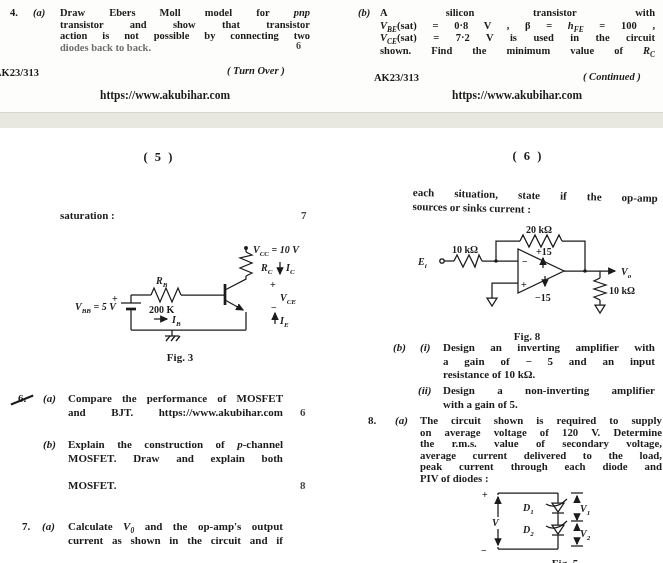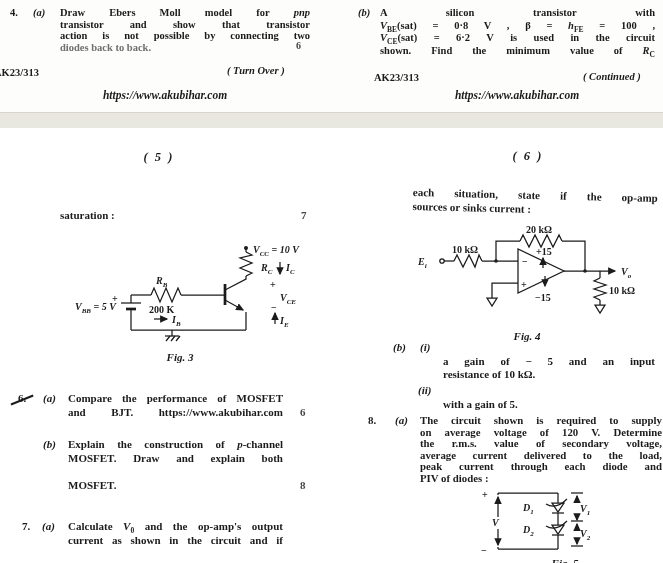--- a/index.html
+++ b/index.html
@@ -5,22 +5,22 @@
   html,body{margin:0;padding:0;}
   body{width:663px;height:563px;overflow:hidden;background:#ffffff;}
   .page{position:relative;width:663px;height:563px;background:#fdfdfb;}
   .main{position:absolute;left:0;top:128px;width:663px;height:435px;background:#ffffff;}
   .band{position:absolute;left:0;top:112px;width:663px;height:16px;background:#e9e8e0;border-top:1px solid #d8d6ca;border-bottom:1px solid #f2f1ea;}
   .t{position:absolute;font-family:"Liberation Serif",serif;font-weight:700;color:#1b1b1b;font-size:11px;line-height:12px;white-space:nowrap;}
   .sm{font-size:10.5px;}
   .q8t{font-size:10.8px;}
   .j{white-space:normal;text-align:justify;text-align-last:justify;}
   .it{font-style:italic;}
-  .sb{font-size:7.5px;vertical-align:-2.5px;}
-  .ctr{text-align:center;text-align-last:center;font-style:italic;}
+  .sb{font-size:7.5px;vertical-align:-2.5px;font-style:italic;}
+  .ctr{text-align:center;text-align-last:center;}
   .hdr{font-size:12.5px;letter-spacing:2px;}
   .fade{color:#6f6f6f;filter:blur(.3px);}
   .marks{color:#444;}
   .strike{position:relative;}
   .strike::after{content:"";position:absolute;left:-8px;top:7px;width:24px;height:1.6px;background:#1b1b1b;transform:rotate(-22deg);}
   .skew{transform:rotate(1.4deg);transform-origin:left top;}
   svg{position:absolute;overflow:visible;}
   svg .w{stroke:#1b1b1b;stroke-width:1.25;fill:none;}
   svg .thick{stroke-width:2.7;}
   svg .dot{fill:#1b1b1b;stroke:none;}
@@ -43,21 +43,21 @@
     <div class="t marks fade" style="left:296px;top:40px;font-size:10px">6</div>
     <div class="t sm" style="left:-6px;top:67px">AK23/313</div>
     <div class="t sm it" style="left:227px;top:65px">( Turn Over )</div>
     <div class="t ctr" style="left:25px;top:89px;width:280px;font-size:11.5px">https://www.akubihar.com</div>
   </div>
 
   <div>
     <div class="t sm it" style="left:358px;top:7px">(b)</div>
     <div class="t sm j" style="left:380px;top:7px;width:275px">A silicon transistor with</div>
     <div class="t sm j" style="left:380px;top:19.5px;width:275px"><span class="it">V</span><span class="sb">BE</span><span>(sat) = 0·8 V ,</span> <span>β = </span><span class="it">h</span><span class="sb">FE</span><span> = 100 ,</span></div>
-    <div class="t sm j" style="left:380px;top:32px;width:275px"><span class="it">V</span><span class="sb">CE</span><span>(sat) = 6·2 V is used in the circuit</span></div>
+    <div class="t sm j" style="left:380px;top:32px;width:275px"><span class="it">V</span><span class="sb">CE</span><span>(sat) = 7·2 V is used in the circuit</span></div>
     <div class="t sm j" style="left:380px;top:44.5px;width:275px"><span>shown. Find the minimum value of </span><span class="it">R</span><span class="sb">C</span></div>
     <div class="t sm" style="left:374px;top:72px">AK23/313</div>
     <div class="t sm it" style="left:583px;top:71px">( Continued )</div>
     <div class="t ctr" style="left:377px;top:89px;width:280px;font-size:11.5px">https://www.akubihar.com</div>
   </div>
 
   <div class="band"></div>
 
   <div class="main">
 
@@ -174,27 +174,29 @@
       <text class="u" x="124" y="11">20 kΩ</text>
       <text class="u" x="50" y="31">10 kΩ</text>
       <text x="16" y="43"><tspan>E</tspan><tspan class="s" dy="2.5">i</tspan></text>
       <text class="u" x="134" y="33">+15</text>
       <text class="u" x="133" y="79">−15</text>
       <text class="u" x="120" y="43" font-size="11">−</text>
       <text class="u" x="119" y="66" font-size="11">+</text>
       <text x="219" y="53"><tspan>V</tspan><tspan class="s" dy="2.5">o</tspan></text>
       <text class="u" x="207" y="72">10 kΩ</text>
     </svg>
-    <div class="t ctr" style="left:495px;top:202px;width:64px">Fig. 4</div>
+    <div class="t ctr" style="left:495px;top:202px;width:64px">Fig. 8</div>
 
     <div class="t it" style="left:393px;top:213px">(b)</div>
     <div class="t it" style="left:420px;top:213px">(i)</div>
+    <div class="t j" style="left:443px;top:213px;width:212px">Design an inverting amplifier with</div>
     <div class="t j" style="left:443px;top:226.5px;width:212px">a gain of − 5 and an input</div>
     <div class="t" style="left:443px;top:240px">resistance of 10 kΩ.</div>
     <div class="t it" style="left:418px;top:256px">(ii)</div>
+    <div class="t j" style="left:443px;top:256px;width:212px">Design a non-inverting amplifier</div>
     <div class="t" style="left:443px;top:269.5px">with a gain of 5.</div>
 
     <div class="t" style="left:368px;top:286px">8.</div>
     <div class="t it" style="left:395px;top:286px">(a)</div>
     <div class="t q8t j" style="left:420px;top:286px;width:242px">The circuit shown is required to supply</div>
     <div class="t q8t j" style="left:420px;top:297.5px;width:242px">on average voltage of 120 V. Determine</div>
     <div class="t q8t j" style="left:420px;top:320.5px;width:242px">average current delivered to the load,</div>
     <div class="t q8t j" style="left:420px;top:309px;width:242px">the r.m.s. value of secondary voltage,</div>
     <div class="t q8t j" style="left:420px;top:332px;width:242px">peak current through each diode and</div>
     <div class="t q8t" style="left:420px;top:343.5px">PIV of diodes :</div>

